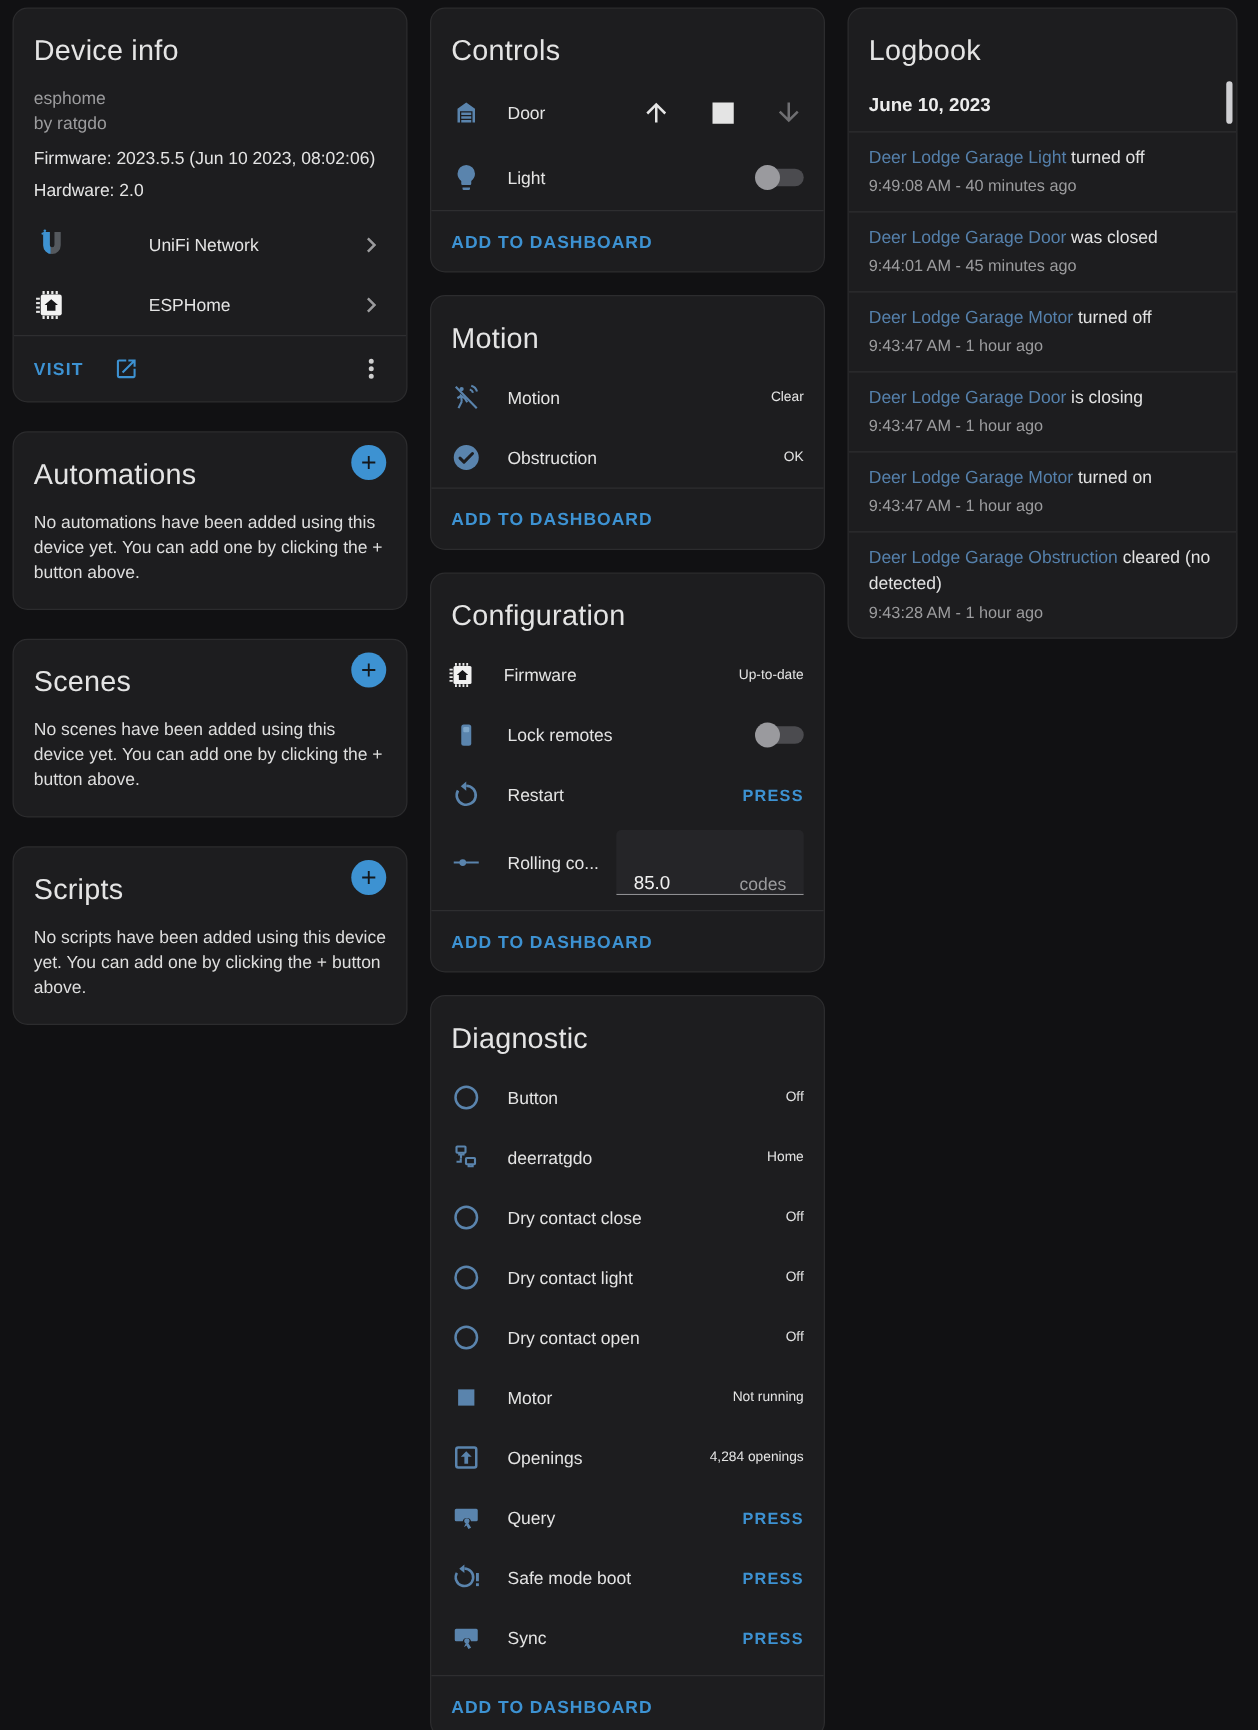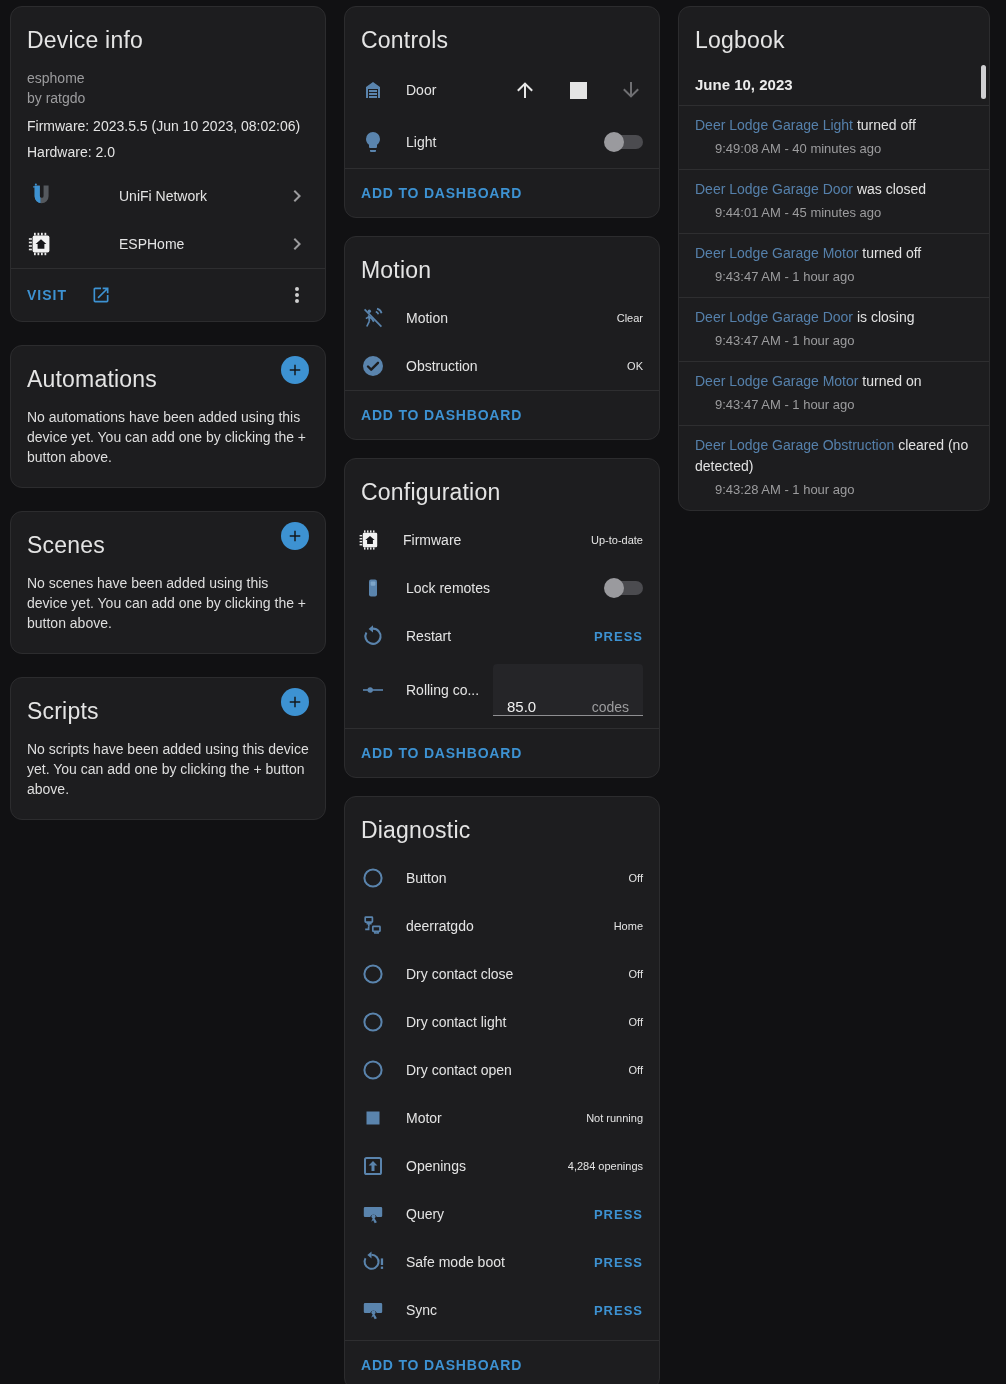--- a/index.html
+++ b/index.html
@@ -49,21 +49,21 @@
   .num-input{width:150px;height:52px;background:var(--input-bg);border-radius:4px 4px 0 0;border-bottom:1px solid #8f8f92;display:flex;align-items:flex-end;justify-content:space-between;padding:0 14px;margin-left:auto;cursor:text;}
   .num-input .num{font-size:15px;color:#f0f0f0;}
   .num-input .unit{font-size:14px;color:var(--text-secondary);}
   .config-label{flex:0 1 auto;max-width:88px;}
   
   .logbook{position:relative;}
   .log-date{font-size:15px;font-weight:700;color:#ececec;padding:12px 16px 12px 16px;}
   .log-entry{padding:9px 16px 10px 16px;font-size:14px;line-height:21px;}
   .log-entry .entity{color:var(--link-blue);cursor:pointer;}
   .log-entry .event{color:#e2e2e2;}
-  .log-time{font-size:13px;color:var(--text-secondary);padding-top:2px;margin-left:20px;}
+  .log-time{font-size:13px;color:var(--text-secondary);padding-top:2px;}
   .scroll-thumb{position:absolute;right:3px;top:58px;width:5px;height:34px;border-radius:3px;background:var(--scrollbar);}
   .fw-icon{width:34px;height:34px;flex:0 0 34px;margin-right:14px;margin-left:-3px;}
 </style>
 </head>
 <body>
 
 <div class="page">
 
   <div class="col col-left">
 

